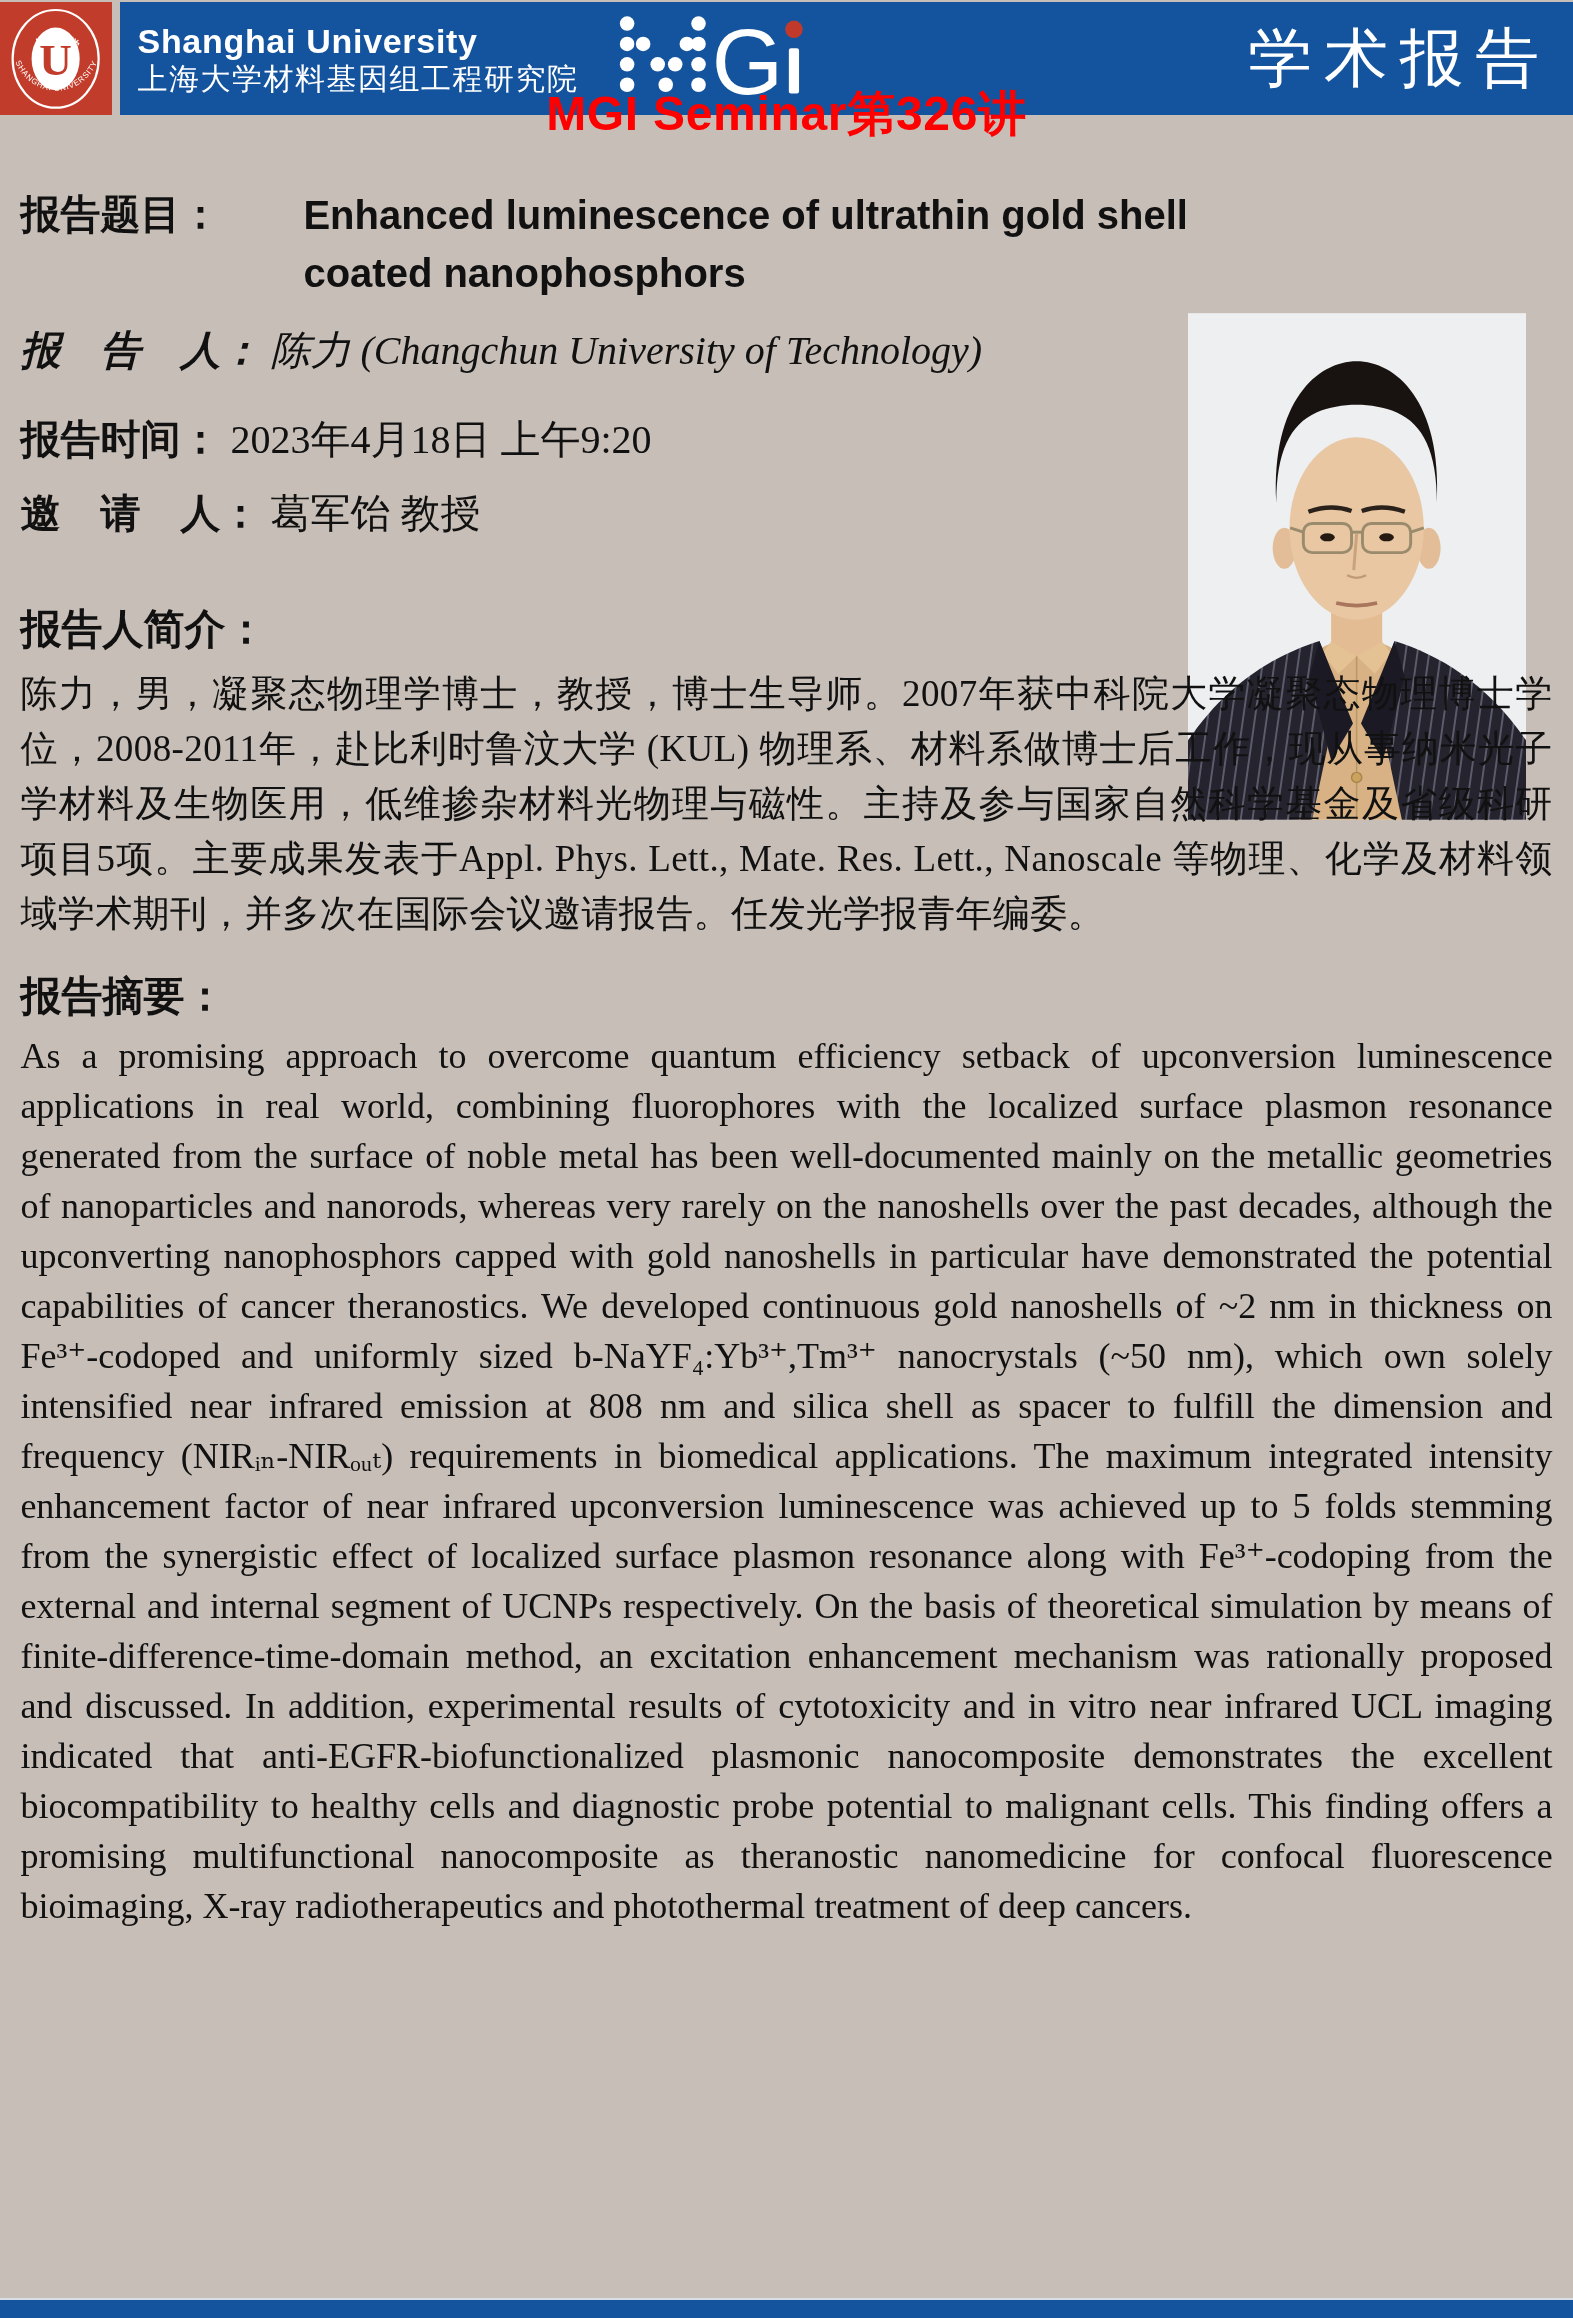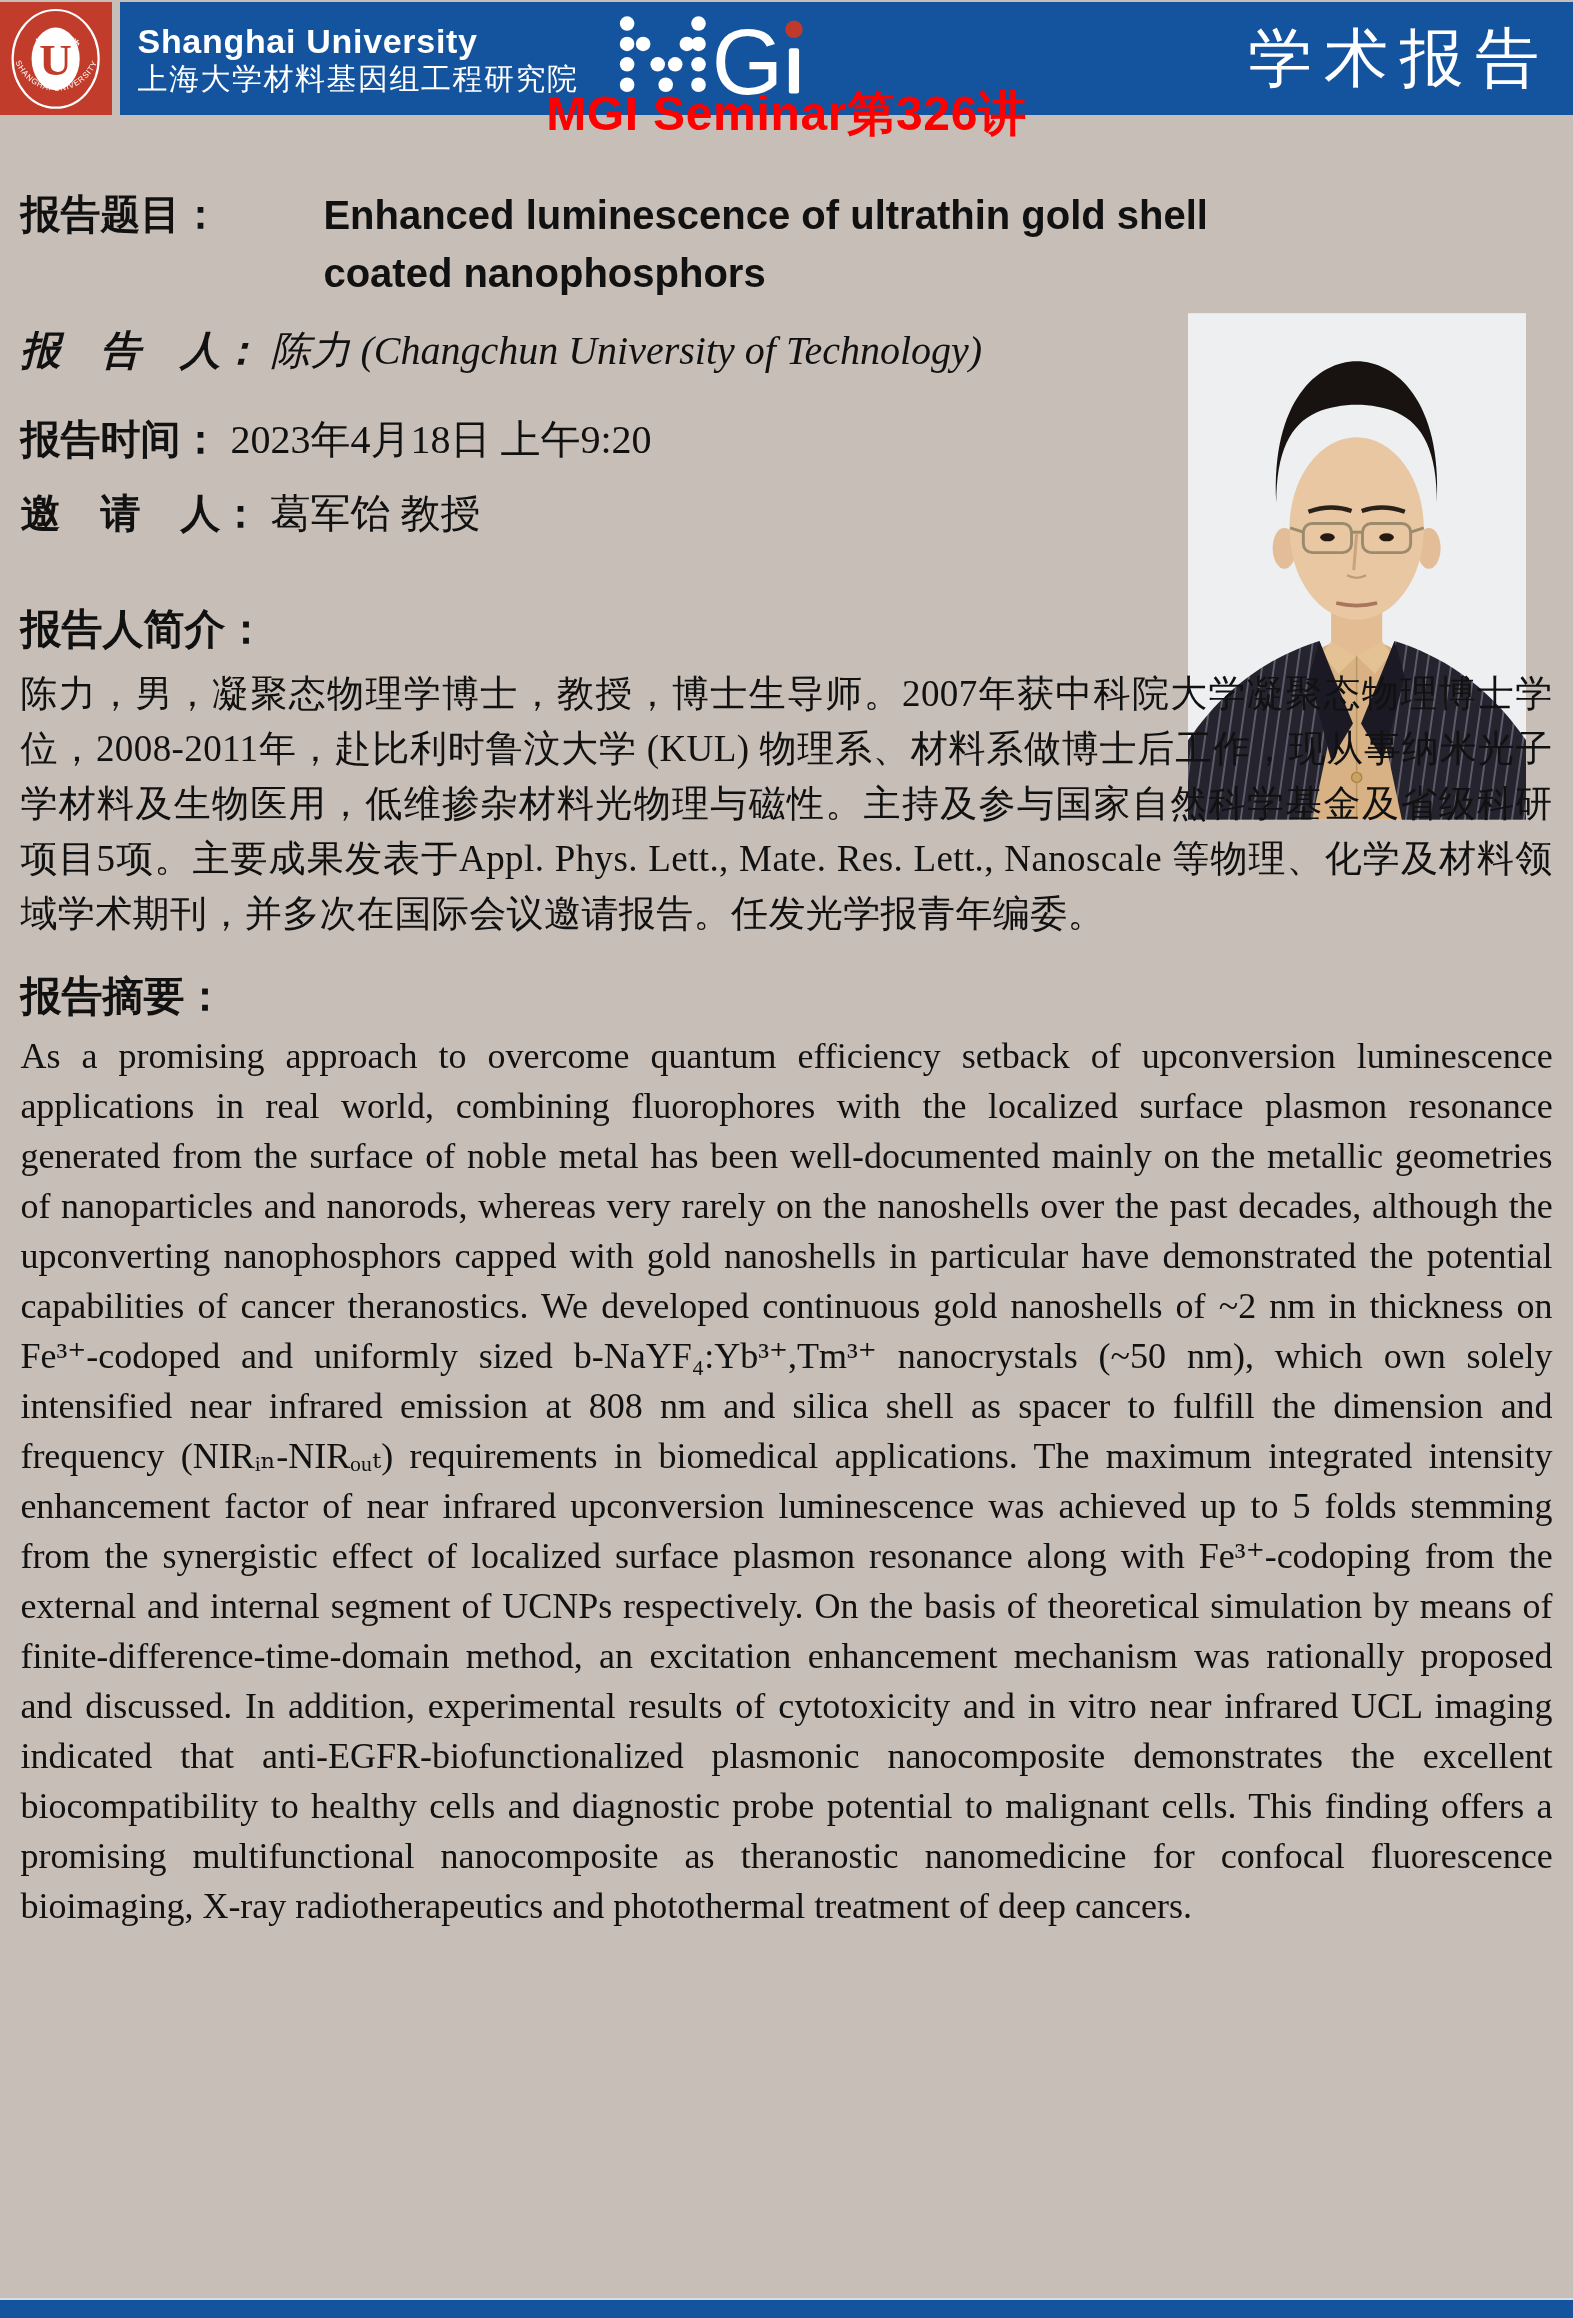--- a/index.html
+++ b/index.html
@@ -24,21 +24,21 @@
     font-size:64px; font-weight:normal; letter-spacing:11.7px;
     font-family:"Liberation Serif","DejaVu Serif",serif;
   }
   
   .content { position:relative; padding:0 20.4px; }
   .series-title {
     margin:0; padding-top:88px; text-align:center; color:#fe0000;
     font-family:"Liberation Sans","DejaVu Sans",sans-serif;
     font-weight:bold; font-size:48px; line-height:1.1; letter-spacing:0.7px;
   }
-  .row { font-size:40px; line-height:1.45;gap:20px; }
+  .row { font-size:40px; line-height:1.45; }
   .row .lbl { font-weight:bold; white-space:pre; }
   .title-row { display:flex; margin-top:45px; align-items:flex-start; }
   .title-row .lbl { flex:0 0 283px; }
   .title-lines { font-family:"Liberation Sans","DejaVu Sans",sans-serif; font-weight:bold; }
   .speaker-row { margin-top:20.4px;font-style:italic; }
   .time-row    { margin-top:31px; }
   .place-row   { margin-top:26px; }
   .invite-row  { margin-top:16px; }
   .sec-heading { font-size:41px; font-weight:bold; line-height:1.2; }
   .bio-heading { margin-top:62px; }

